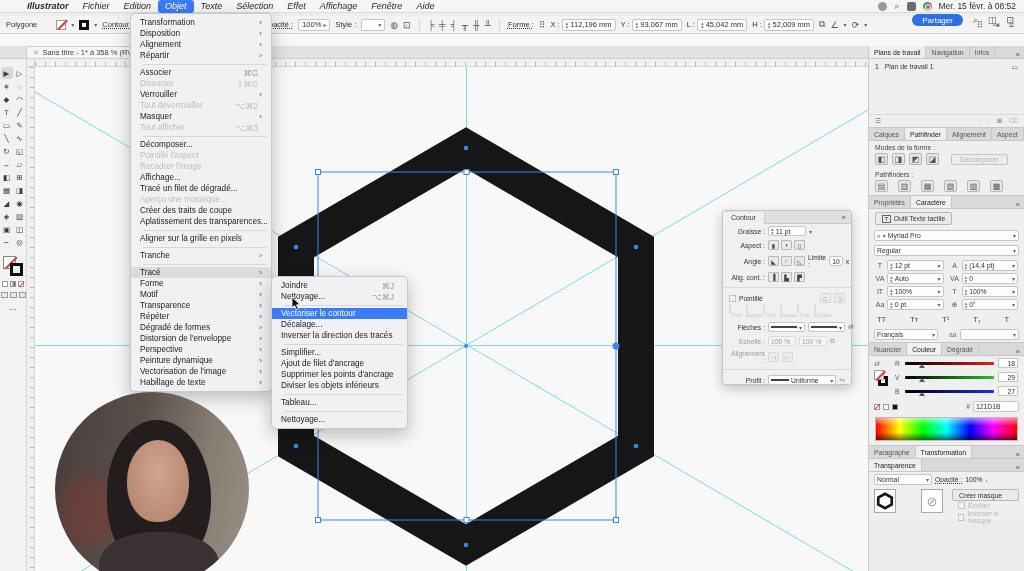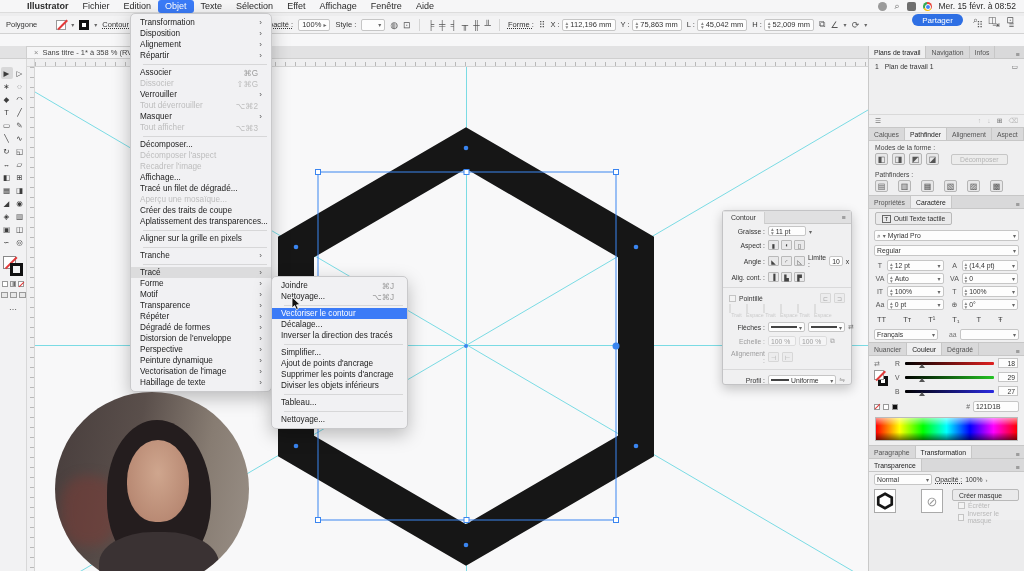--- a/index.html
+++ b/index.html
@@ -122,21 +122,21 @@
   #artboard-foot .right { margin-left:auto; display:flex; gap:6px; }
   .pf-label { padding:3px 6px 1px; color:#444; }
   .pf-icons { display:flex; gap:4px; padding:1px 6px 3px; align-items:center; }
   .pf-btn { width:13px; height:12px; border:1px solid #b5b5b5; background:#e7e7e8; border-radius:2px; display:flex; align-items:center; justify-content:center; font-size:8px; color:#555; }
   #decomposer-btn { margin-left:8px; border:1px solid #c6c6c6; border-radius:2px; padding:1px 8px; color:#b5b5b5; background:#ececec; }
   #touch-type-btn { margin:3px 6px; border:1px solid #b9b9b9; border-radius:2px; background:#eaeaeb; display:inline-flex; align-items:center; gap:3px; padding:1.5px 6px; }
   .char-grid { display:grid; grid-template-columns:1fr 1fr; gap:2px 6px; padding:2px 6px; }
   .char-cell { display:flex; align-items:center; gap:2px; }
   .char-ico { width:10px; color:#555; font-size:7px; text-align:center; }
   .char-cell .dk-field { flex:1; }
-  .case-row { display:flex; gap:17px; padding:3px 8px; font-size:7.5px; color:#444; }
+  .case-row { display:flex; gap:24px; padding:3px 8px; font-size:7.5px; color:#444; }
   .slider-row { display:flex; align-items:center; gap:4px; padding:2px 6px; }
   .slider { flex:1; height:3px; position:relative; border-radius:1px; }
   .slider .knob { position:absolute; top:2px; left:14px; width:0; height:0; border-left:3px solid transparent; border-right:3px solid transparent; border-bottom:4px solid #555; }
   .val-box { width:20px; background:#fdfdfd; border:1px solid #c6c6c6; height:10px; display:flex; align-items:center; justify-content:flex-end; padding:0 2px; }
   #spectrum { margin:3px 6px 4px; height:24px; background:linear-gradient(180deg,rgba(255,255,255,.55),rgba(255,255,255,0) 35%,rgba(0,0,0,0) 65%,rgba(0,0,0,.55)),linear-gradient(90deg,#ff0000,#ffff00,#00ff00,#00ffff,#0000ff,#ff00ff,#ff0000); border:1px solid #bbb; }
   .thumb { width:24px; height:24px; background:#fff; border:1px solid #aaa; display:flex; align-items:center; justify-content:center; }
   #creer-masque-btn { border:1px solid #b9b9b9; border-radius:2px; background:#eaeaeb; padding:1.5px 6px; white-space:nowrap; }
   .chk { display:flex; align-items:center; gap:3px; color:#b9b9b9; padding:1px 0 0 6px; }
   .chk-box { width:7px; height:7px; border:1px solid #c4c4c4; background:#f3f3f3; }
 
@@ -149,21 +149,21 @@
   #wc-body { position:absolute; left:44px; top:140px; width:120px; height:70px; border-radius:45% 45% 0 0; background:#3a3233; }
 
   
   #cursor { left:291px; top:296px; z-index:70; }
 </style>
 </head>
 <body>
 
 <div id="menubar" class="abs">
   <span class="apple"></span>
-  <div style="display:flex;">
+  <div style="display:flex;font-style:italic;">
     <div class="mb-item">
         <span>Illustrator</span>
       </div>
       <div class="mb-item">
         <span>Fichier</span>
       </div>
       <div class="mb-item">
         <span>Edition</span>
       </div>
       <div class="mb-item active">
@@ -253,21 +253,21 @@
         </span>
       </span>
 
       <span style="display:flex;align-items:center;gap:2px;">
         <span class="cb-label">Y :</span>
         <span class="cb-field">
           <span class="stepper">
             <span>▴</span>
             <span>▾</span>
           </span>
-          <span>75,863 mm</span>
+          <span>93,067 mm</span>
         </span>
       </span>
 
       <span style="display:flex;align-items:center;gap:2px;">
         <span class="cb-label">L :</span>
         <span class="cb-field">
           <span class="stepper">
             <span>▴</span>
             <span>▾</span>
           </span>
@@ -1009,21 +1009,21 @@
       <span class="mi-arrow"></span>
     </div>
 
     <div class="mi">
       <span class="mi-label">Décomposer...</span>
       <span class="mi-short"></span>
       <span class="mi-arrow"></span>
     </div>
 
     <div class="mi disabled">
-      <span class="mi-label">Décomposer l'aspect</span>
+      <span class="mi-label">Pointillé l'aspect</span>
       <span class="mi-short"></span>
       <span class="mi-arrow"></span>
     </div>
 
     <div class="mi disabled">
       <span class="mi-label">Recadrer l'image</span>
       <span class="mi-short"></span>
       <span class="mi-arrow"></span>
     </div>
 
@@ -1199,21 +1199,21 @@
       <span class="mi-arrow"></span>
     </div>
 
     <div class="mi">
       <span class="mi-label">Simplifier...</span>
       <span class="mi-short"></span>
       <span class="mi-arrow"></span>
     </div>
 
     <div class="mi">
-      <span class="mi-label">Ajout de points d'ancrage</span>
+      <span class="mi-label">Ajout de filet d'ancrage</span>
       <span class="mi-short"></span>
       <span class="mi-arrow"></span>
     </div>
 
     <div class="mi">
       <span class="mi-label">Supprimer les points d'ancrage</span>
       <span class="mi-short"></span>
       <span class="mi-arrow"></span>
     </div>
 

